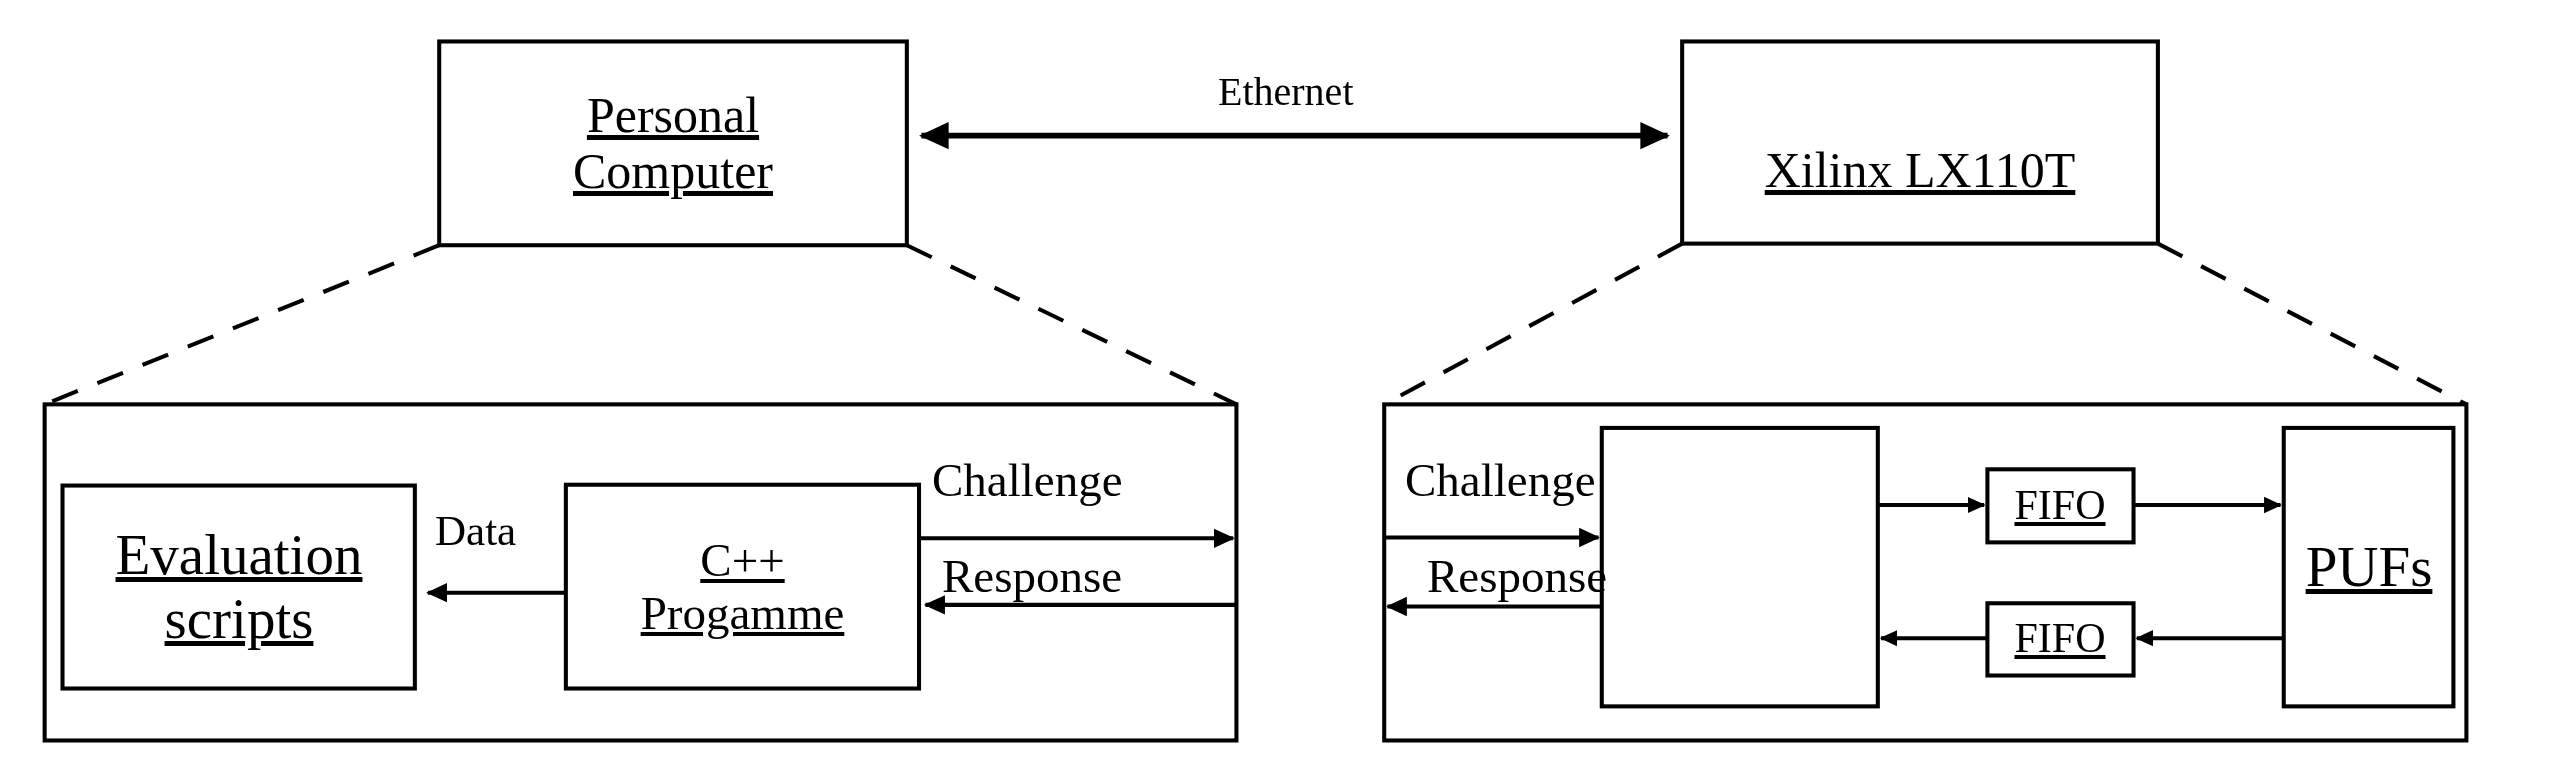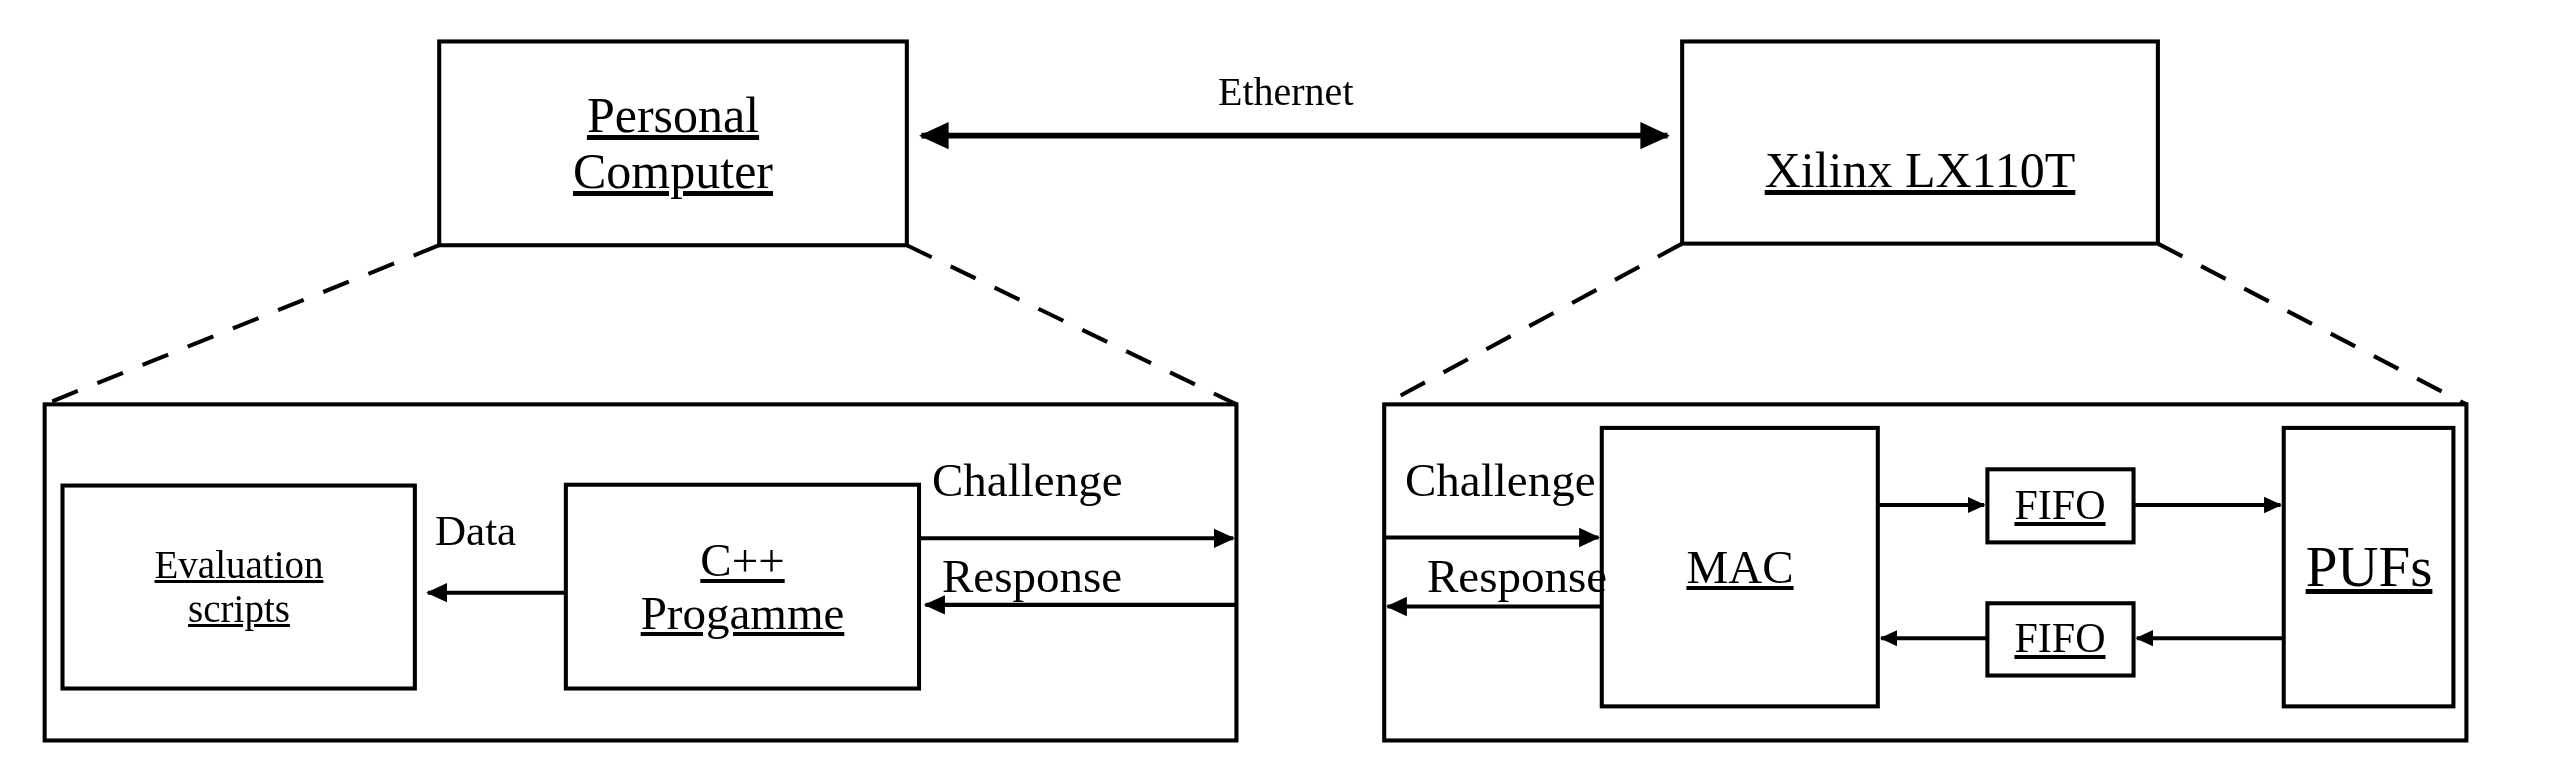--- a/index.html
+++ b/index.html
@@ -44,21 +44,21 @@
     color: #000000;
     white-space: nowrap;
     font-family: "Liberation Serif", "DejaVu Serif", serif;
   }
   
   #label-personal-computer { left: 439px; top: 41px;  width: 468px; height: 204px; font-size: 50px; }
   #label-xilinx            { left: 1682px; top: 41px; width: 476px; height: 202px; font-size: 50px; margin-top: 28px; }
   
   #label-ethernet { left: 1218px; top: 68px; font-size: 40px; text-align: right; }
   
-  #label-evaluation-scripts { left: 63px;  top: 485px; width: 352px; height: 203px; font-size: 39px; }
+  #label-evaluation-scripts { left: 63px;  top: 485px; width: 352px; height: 203px; font-size: 57px; }
   #label-cpp-programme      { left: 566px; top: 485px; width: 353px; height: 204px; font-size: 47px; }
   #label-data      { left: 435px;  top: 506px; font-size: 43px; }
   #label-challenge-pc  { left: 932px; top: 453px; font-size: 47px; }
   #label-response-pc   { left: 942px; top: 549px; font-size: 47px; }
   
   #label-mac  { left: 1602px; top: 428px; width: 276px; height: 278px; font-size: 47px; }
   #label-fifo-top    { left: 1987px; top: 469px; width: 146px; height: 73px;  font-size: 42px; }
   #label-fifo-bottom { left: 1987px; top: 603px; width: 146px; height: 72px;  font-size: 42px; }
   #label-pufs { left: 2284px; top: 428px; width: 170px; height: 278px; font-size: 57px; }
   #label-challenge-fpga { left: 1405px; top: 453px; font-size: 47px; }
@@ -146,21 +146,20 @@
   <div class="edge-label" id="label-data">Data</div>
 
   <div class="edge-label" id="label-challenge-pc">Challenge</div>
 
   <div class="edge-label" id="label-response-pc">Response</div>
 
   <div class="edge-label" id="label-challenge-fpga">Challenge</div>
 
   <div class="edge-label" id="label-response-fpga">Response</div>
 
-  <div class="box-label" id="label-mac">MAC</div>
 
   <div class="box-label" id="label-fifo-top">FIFO</div>
 
   <div class="box-label" id="label-fifo-bottom">FIFO</div>
 
   <div class="box-label" id="label-pufs">PUFs</div>
 
 </div>
 
 

